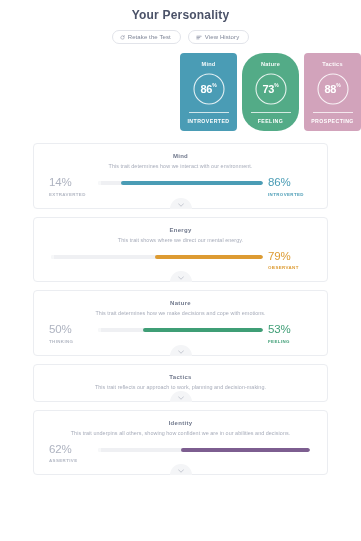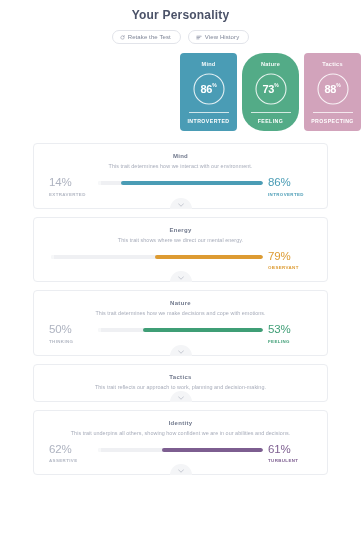--- a/index.html
+++ b/index.html
@@ -353,24 +353,20 @@
         <div class="panel-desc">This trait underpins all others, showing how confident we are in our abilities and decisions.</div>
         <div class="meter-row">
           <div class="side left">
             <div class="pct muted">62%</div>
             <div class="cap muted">ASSERTIVE</div>
           </div>
           <div class="track">
             <div class="nub"></div>
             <div class="fill" style="left:39%;width:61%;background:#7d5e90;"></div>
           </div>
-          <div class="side right">
-            <div class="pct" style="color:#7d5e90">61%</div>
-            <div class="cap" style="color:#7d5e90">TURBULENT</div>
-          </div>
         </div>
         <div class="expander">
           <span>
             <svg width="6" height="4" viewBox="0 0 12 7">
               <path d="M1 1l5 5 5-5" fill="none" stroke="#b9bdc8" stroke-width="1.6" stroke-linecap="round" stroke-linejoin="round"></path>
             </svg>
           </span>
         </div>
       </div>
     </div>

